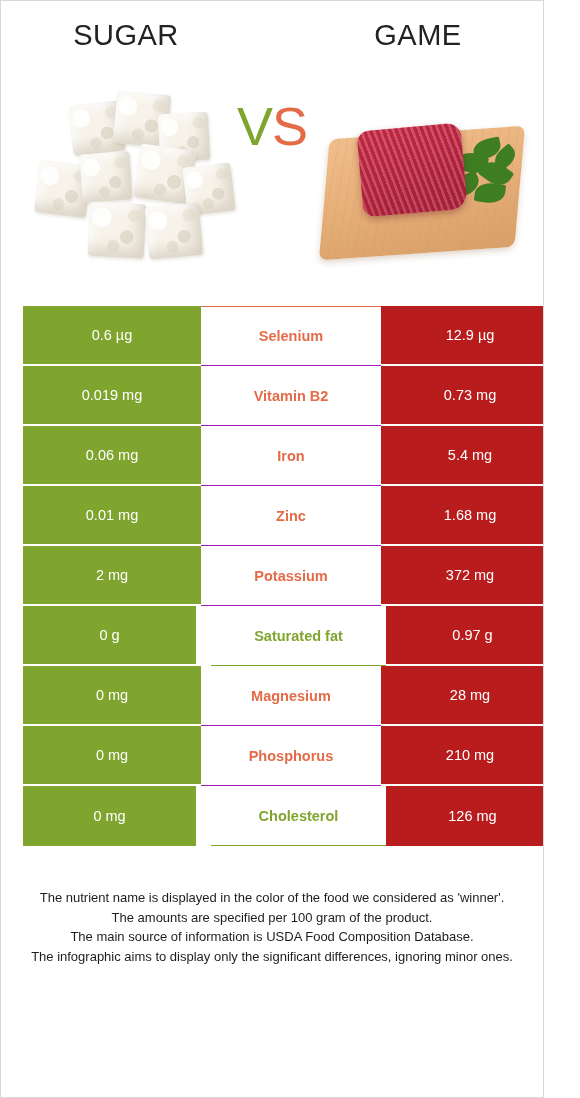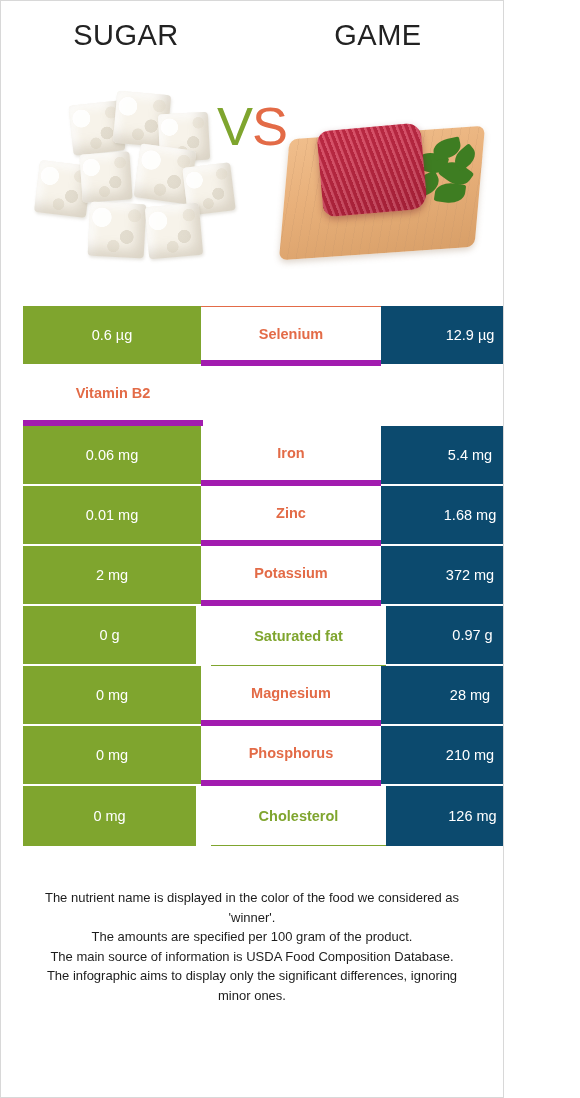--- a/index.html
+++ b/index.html
@@ -7,21 +7,21 @@
   html, body {
     margin: 0;
     padding: 0;
     background: #ffffff;
   }
   body {
     font-family: "Liberation Sans", sans-serif;
   }
   .page {
     position: relative;
-    width: 504px;
+    width: 544px;
     height: 1098px;
     background: #ffffff;
     border: 1px solid #d8d8d8;
     overflow: hidden;
   }
 
   
   .header {
     position: relative;
     height: 80px;
@@ -165,28 +165,28 @@
     border-bottom: 2px solid #ffffff;
   }
   .cell-mid {
     width: 180px;
     background: #ffffff;
     font-weight: bold;
     font-size: 14.5px;
   }
   .cell-right {
     width: 178px;
-    background: #0c4a6e;
+    background: #b91c1c;
     color: #ffffff;
     border-bottom: 2px solid #ffffff;
   }
   .row:last-child .cell-left,
   .row:last-child .cell-right { border-bottom: none; }
 
-  .cell-mid { border-bottom: 6px solid #a21caf; }
+  .cell-mid { border-bottom: 1px solid #a21caf; }
   .row.green-win .cell-mid { border-bottom: 1px solid #7FA52E; margin-left: 15px; }
   .row:first-child .cell-mid { border-top: 1px solid #E36B47; }
   .row:first-child.green-win .cell-mid { border-top: 1px solid #7FA52E; }
 
   .nutrient.orange { color: #E36B47; }
   .nutrient.green  { color: #7FA52E; }
 
   
   .footnote {
     margin: 42px 28px 0 28px;
@@ -252,23 +252,25 @@
 
     <div class="row">
       <div class="cell cell-left">0.6 µg</div>
       <div class="cell cell-mid">
           <span class="nutrient orange">Selenium</span>
         </div>
       <div class="cell cell-right">12.9 µg</div>
     </div>
 
     <div class="row">
+      <div class="cell cell-left">0.019 mg</div>
       <div class="cell cell-mid">
           <span class="nutrient orange">Vitamin B2</span>
         </div>
+      <div class="cell cell-right">0.73 mg</div>
     </div>
 
     <div class="row">
       <div class="cell cell-left">0.06 mg</div>
       <div class="cell cell-mid">
           <span class="nutrient orange">Iron</span>
         </div>
       <div class="cell cell-right">5.4 mg</div>
     </div>
 

